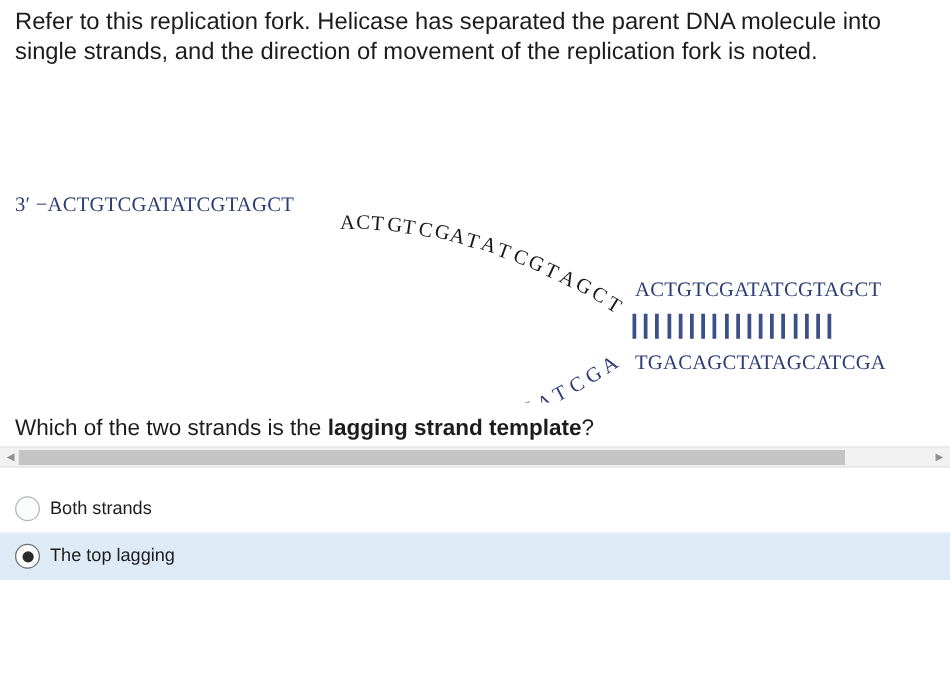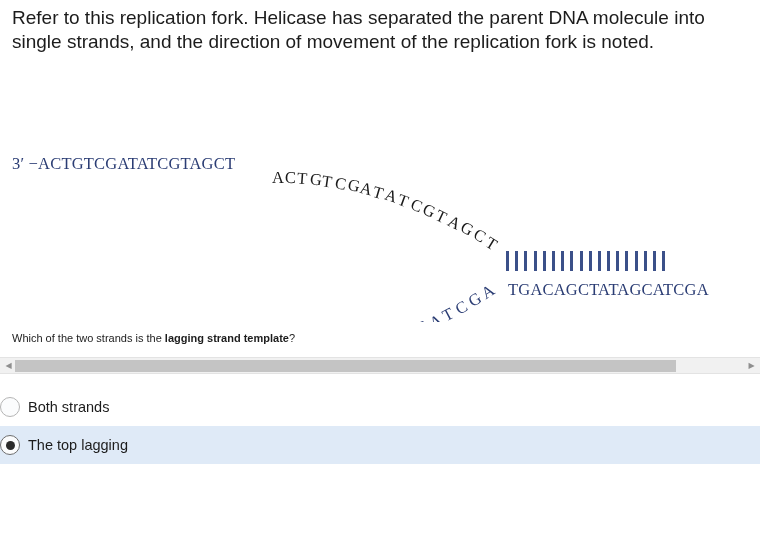--- a/index.html
+++ b/index.html
@@ -101,21 +101,21 @@
     width: 3px;
     height: 20px;
     background: #3b5089;
   }
 
   
   #question {
     position: absolute;
     left: 12px;
     top: 332px;
-    font-size: 11px;
+    font-size: 18px;
     color: #1c1c1c;
     white-space: nowrap;
   }
   #question b { font-weight: bold; }
 
   
   #scrollbar {
     position: absolute;
     left: 0;
     top: 357px;
@@ -154,20 +154,21 @@
     position: absolute;
     left: 0;
     top: 388px;
     width: 760px;
   }
   .option {
     position: relative;
     height: 38px;
     display: flex;
     align-items: center;
+    padding-left: 12px;
     box-sizing: border-box;
   }
   .option.selected { background: #dfeaf7; }
   .radio {
     width: 20px;
     height: 20px;
     border-radius: 50%;
     border: 1px solid #b5b5b5;
     background: #fbfcfd;
     box-sizing: border-box;
@@ -220,20 +221,21 @@
       <span style="left: 126px; top: 22.8374px; color: rgb(26, 26, 26); transform: rotate(19.93deg);">T</span>
       <span style="left: 138.6px; top: 27.6332px; color: rgb(26, 26, 26); transform: rotate(21.74deg);">C</span>
       <span style="left: 151.2px; top: 32.8858px; color: rgb(26, 26, 26); transform: rotate(23.51deg);">G</span>
       <span style="left: 163.8px; top: 38.5952px; color: rgb(26, 26, 26); transform: rotate(25.23deg);">T</span>
       <span style="left: 176.4px; top: 44.7612px; color: rgb(26, 26, 26); transform: rotate(26.91deg);">A</span>
       <span style="left: 189px; top: 51.3841px; color: rgb(26, 26, 26); transform: rotate(28.53deg);">G</span>
       <span style="left: 201.6px; top: 58.4637px; color: rgb(26, 26, 26); transform: rotate(30.11deg);">C</span>
       <span style="left: 214.2px; top: 66px; color: rgb(26, 26, 26); transform: rotate(31.64deg);">T</span>
     </div>
 
+  <div class="seq blue" id="top-right-seq">ACTGTCGATATCGTAGCT</div>
 
   <div class="arc" id="arc-bottom">
       <span style="left: 158.4px; top: -35.8754px; color: rgb(43, 61, 116); transform: rotate(-24.37deg);">C</span>
       <span style="left: 171.6px; top: -42.1038px; color: rgb(43, 61, 116); transform: rotate(-26.14deg);">A</span>
       <span style="left: 184.8px; top: -48.8304px; color: rgb(43, 61, 116); transform: rotate(-27.86deg);">T</span>
       <span style="left: 198px; top: -56.0554px; color: rgb(43, 61, 116); transform: rotate(-29.52deg);">C</span>
       <span style="left: 211.2px; top: -63.7785px; color: rgb(43, 61, 116); transform: rotate(-31.13deg);">G</span>
       <span style="left: 224.4px; top: -72px; color: rgb(43, 61, 116); transform: rotate(-32.69deg);">A</span>
     </div>
 

